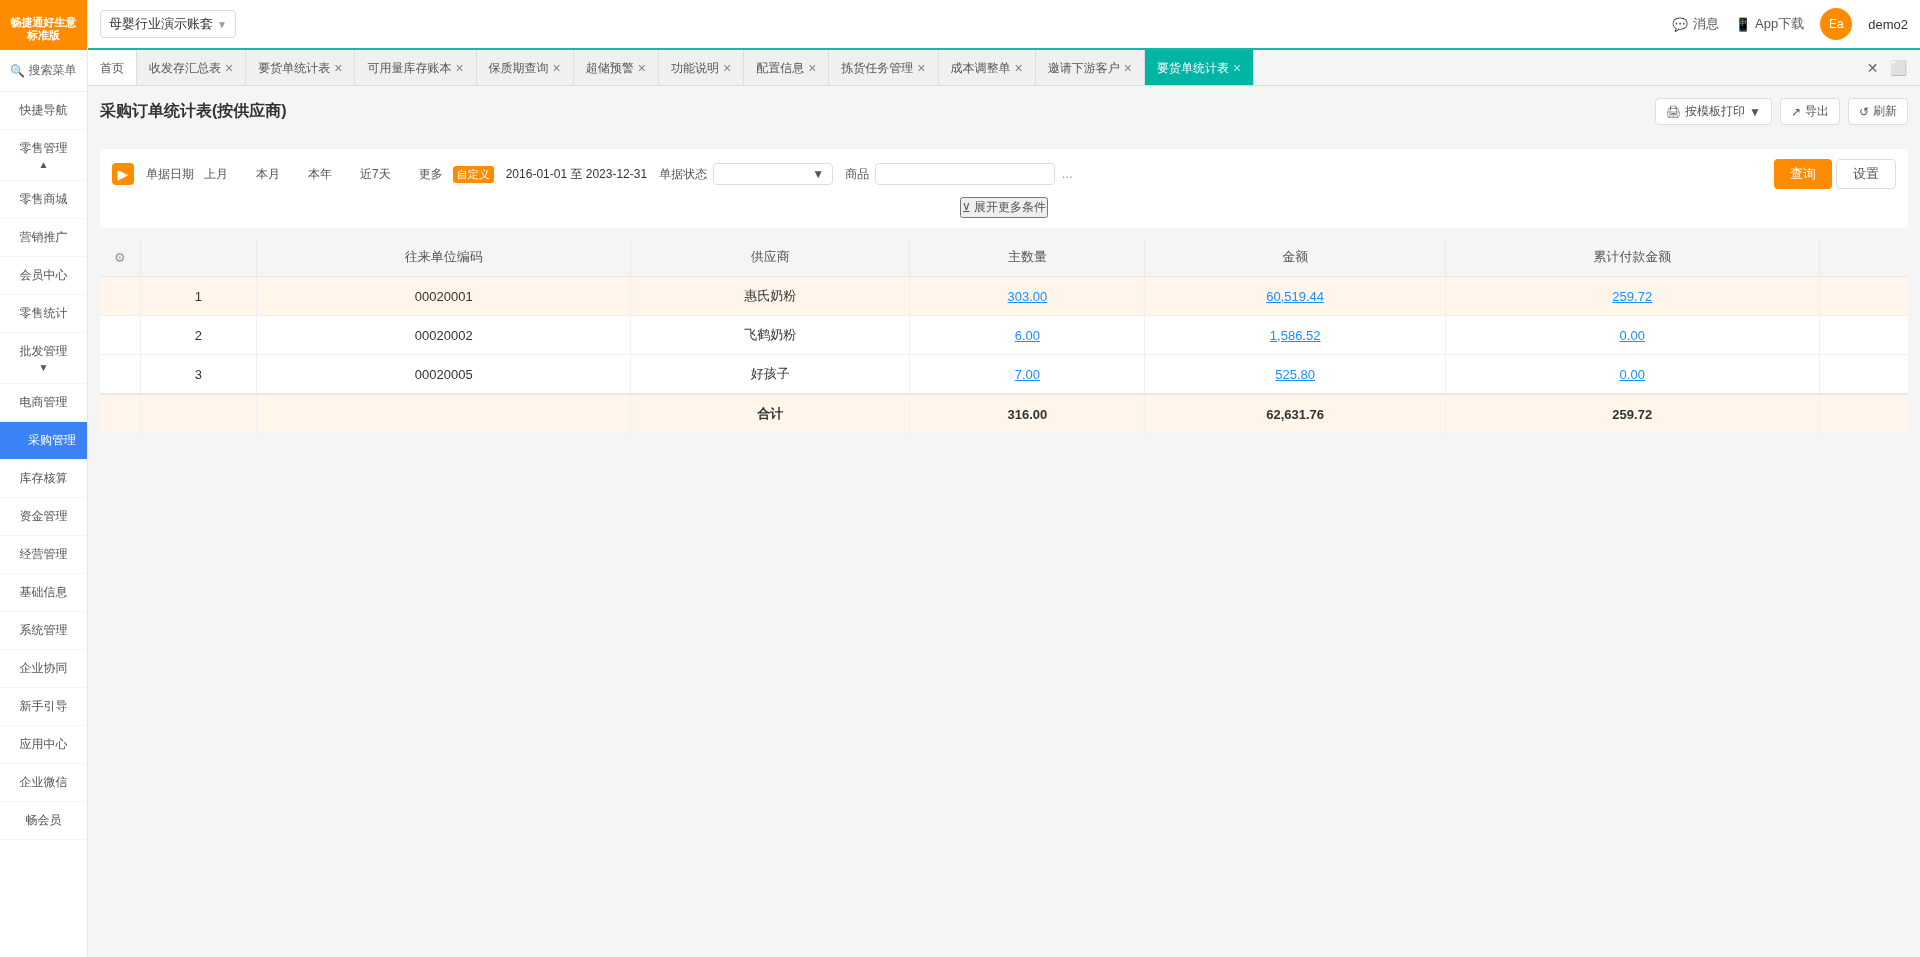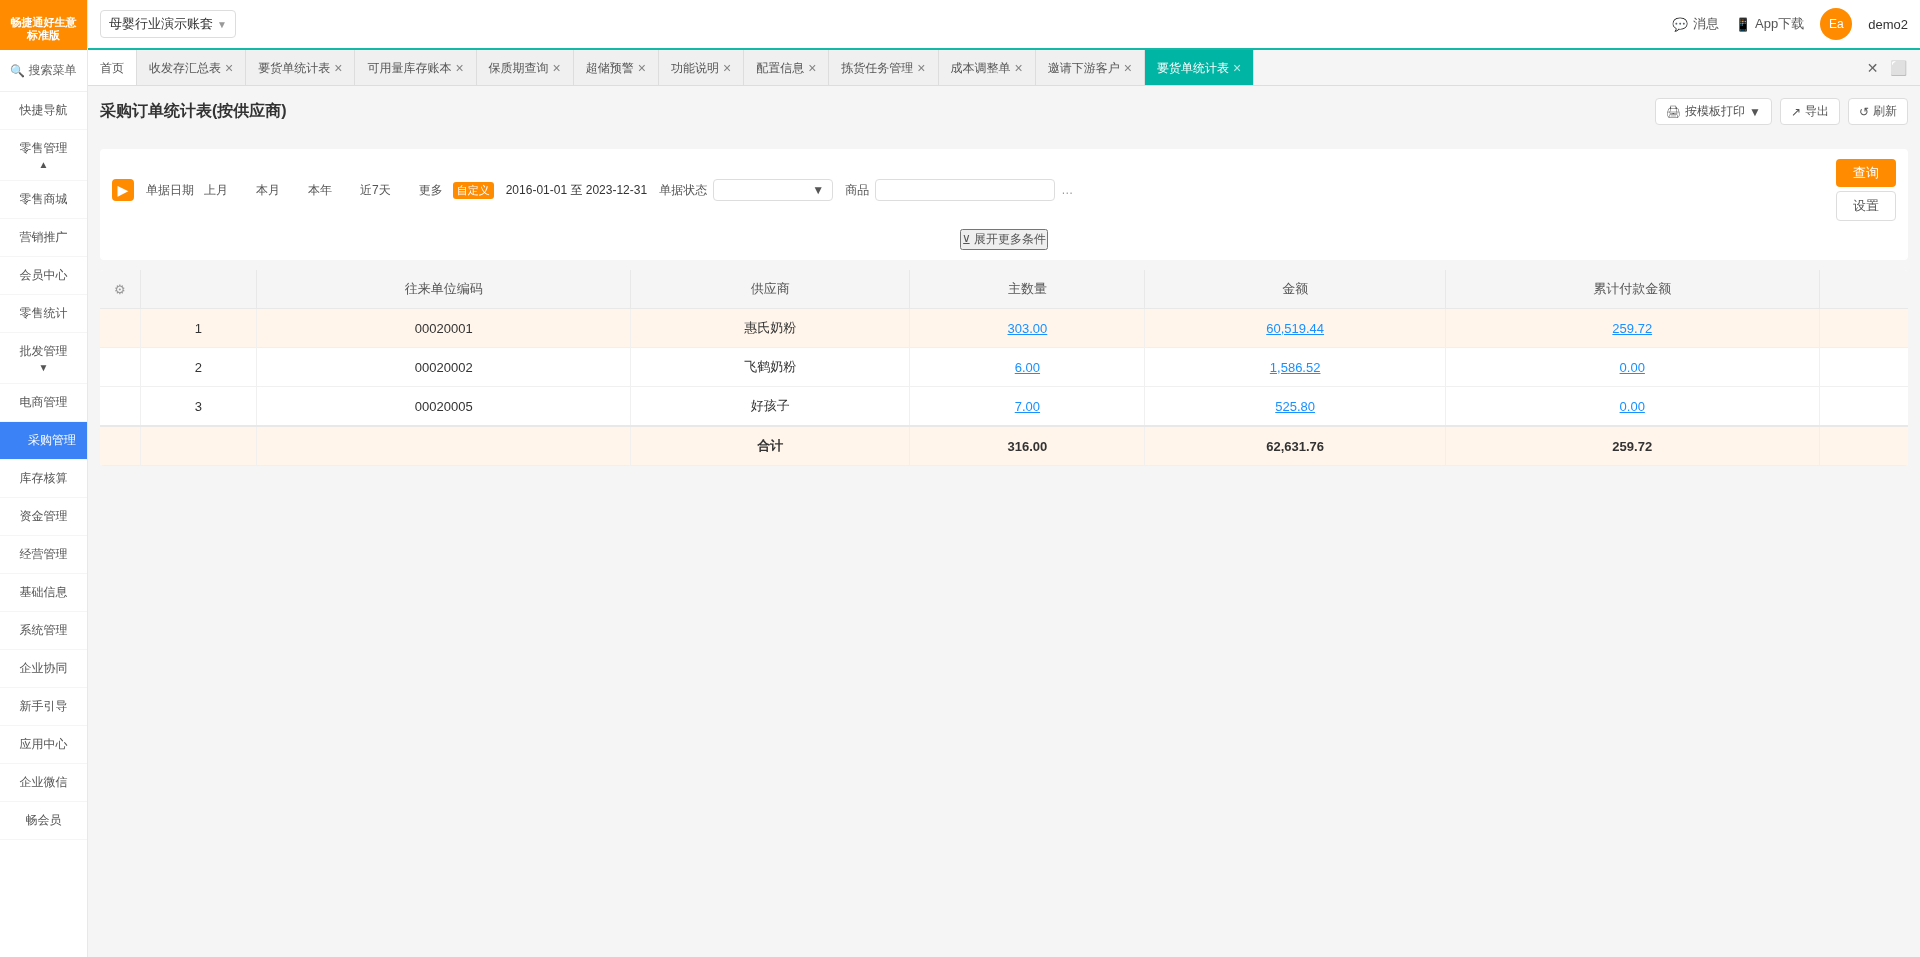--- a/index.html
+++ b/index.html
@@ -57,21 +57,21 @@
     .filter-label { color: #555; white-space: nowrap; }
     .filter-date-btns { display: flex; gap: 20px; }
     .filter-date-btn { background: none; border: none; cursor: pointer; font-size: 12px; color: #555; padding: 2px 4px; }
     .filter-custom-badge { background: #ff8c00; color: #fff; border-radius: 3px; padding: 1px 4px; font-size: 11px; }
     .filter-date-range { color: #333; font-size: 12px; }
     .filter-select { border: 1px solid #ddd; border-radius: 4px; padding: 3px 8px; font-size: 12px; color: #555; cursor: pointer; display: flex; align-items: center; gap: 4px; min-width: 120px; background: #fff; }
     .filter-input { border: 1px solid #ddd; border-radius: 4px; padding: 3px 8px; font-size: 12px; color: #555; min-width: 180px; }
     .filter-more-btn { color: #555; font-size: 12px; cursor: pointer; display: flex; align-items: center; gap: 3px; }
     .btn-query { background: #ff8c00; color: #fff; border: none; border-radius: 4px; padding: 5px 16px; font-size: 13px; cursor: pointer; }
     .btn-settings { background: #fff; color: #555; border: 1px solid #ddd; border-radius: 4px; padding: 5px 16px; font-size: 13px; cursor: pointer; }
-    .filter-actions-col { display: flex; flex-direction: column; gap: 4px; margin-left: auto; }
+    .filter-actions-col { display: flex; flex-direction: row; gap: 4px; margin-left: auto; }
 
     
     .table-container { background: #fff; border-radius: 4px; overflow: hidden; }
     table { width: 100%; border-collapse: collapse; }
     thead tr { background: #f5f5f5; }
     th { padding: 10px 12px; text-align: center; font-size: 13px; color: #555; font-weight: normal; border-bottom: 1px solid #e8e8e8; border-right: 1px solid #e8e8e8; }
     th:last-child { border-right: none; }
     td { padding: 10px 12px; text-align: center; font-size: 13px; color: #333; border-bottom: 1px solid #f0f0f0; border-right: 1px solid #f0f0f0; }
     td:last-child { border-right: none; }
     tr.row-highlight { background: #fff5eb; }

